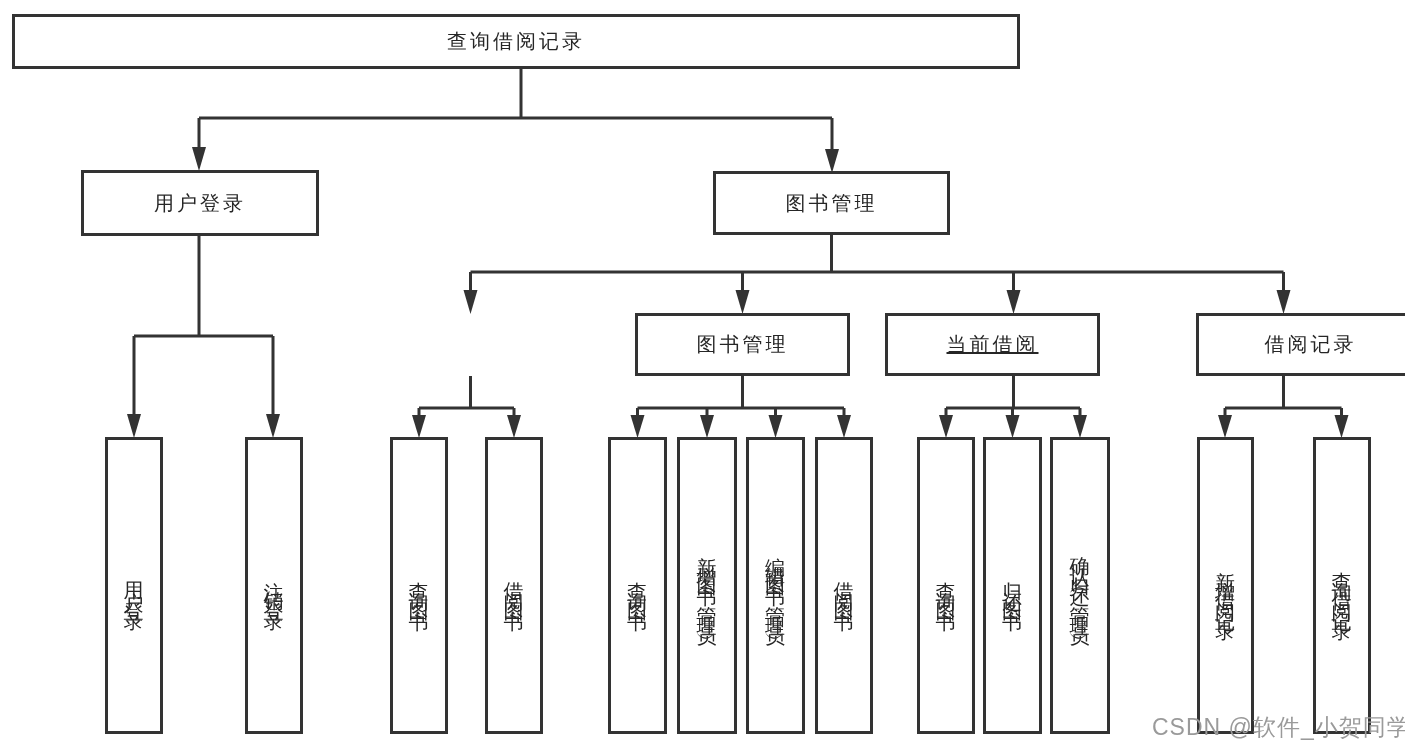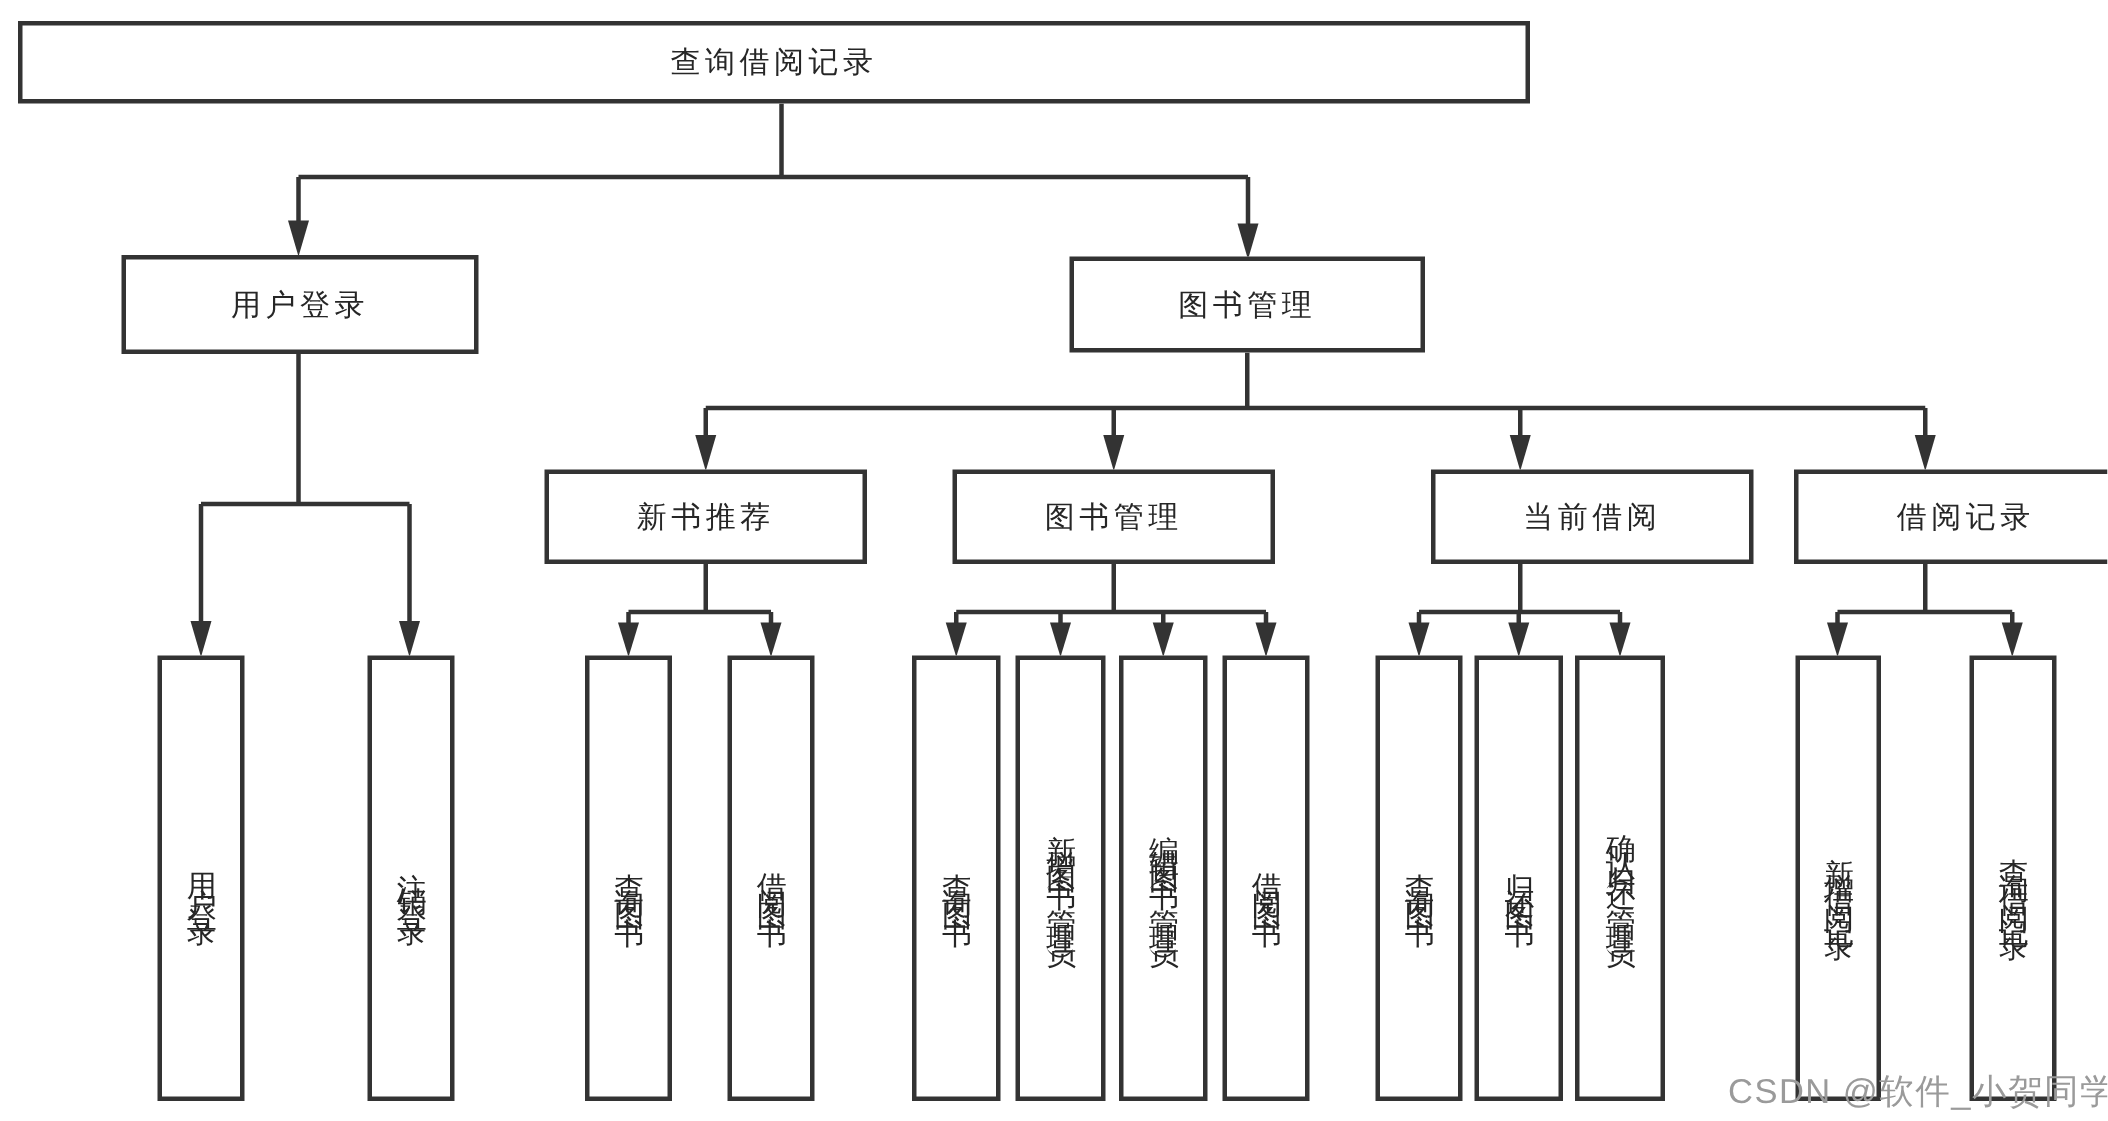--- a/index.html
+++ b/index.html
@@ -19,21 +19,21 @@
     writing-mode:vertical-rl; text-orientation:mixed;
     letter-spacing:10px; line-height:1; white-space:normal;
     padding:6px 0;
   }
   
   .n-root { left:12px;  top:14px;  width:1008px; height:55px; }
   .n-l2a  { left:81px;  top:170px; width:238px;  height:66px; }
   .n-l2b  { left:713px; top:171px; width:237px;  height:64px; }
   .n-l3a  { left:363px; top:313px; width:215px;  height:63px; }
   .n-l3b  { left:635px; top:313px; width:215px;  height:63px; }
-  .n-l3c  { left:954px; top:313px; width:215px;  height:63px; }
+  .n-l3c  { left:885px; top:313px; width:215px;  height:63px;text-decoration:underline; }
   .n-l3d  { left:1176px;top:313px; width:229px;  height:63px;margin-left:20px; }
   .lf { top:437px; height:297px; }
   .lf1  { left:105px;  width:58px; }
   .lf2  { left:245px;  width:58px; }
   .lf3  { left:390px;  width:58px; }
   .lf4  { left:485px;  width:58px; }
   .lf5  { left:608px;  width:59px; }
   .lf6  { left:677px;  width:60px; }
   .lf7  { left:746px;  width:59px; }
   .lf8  { left:815px;  width:58px; }
@@ -84,21 +84,20 @@
       <polygon points="1218,415 1232,415 1225,438"></polygon>
       <polygon points="1334.5,415 1348.5,415 1341.5,438"></polygon>
     </g>
   </svg>
 
   <div class="node n-root">查询借阅记录</div>
 
   <div class="node n-l2a">用户登录</div>
   <div class="node n-l2b">图书管理</div>
 
-  <div class="node n-l3a">新书推荐</div>
   <div class="node n-l3b">图书管理</div>
   <div class="node n-l3c">当前借阅</div>
   <div class="node n-l3d">借阅记录</div>
 
   <div class="node vnode lf lf1">用户登录</div>
   <div class="node vnode lf lf2">注销登录</div>
   <div class="node vnode lf lf3">查询图书</div>
   <div class="node vnode lf lf4">借阅图书</div>
   <div class="node vnode lf lf5">查询图书</div>
   <div class="node vnode lf lf6">新增图书（管理员）</div>

